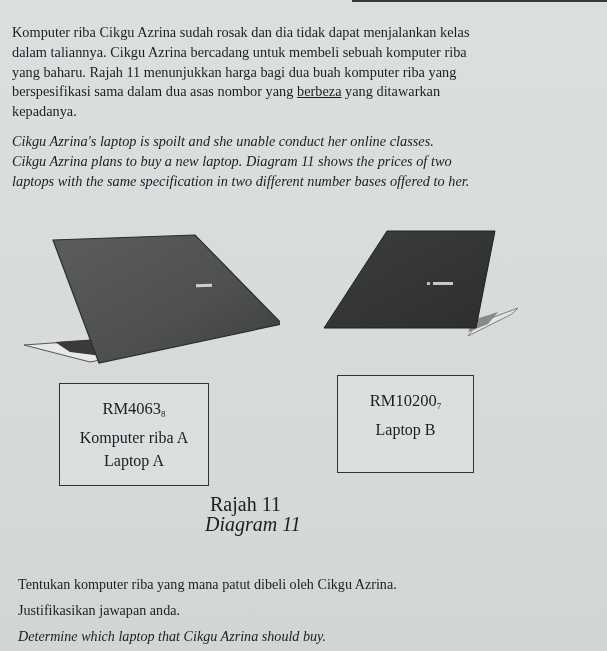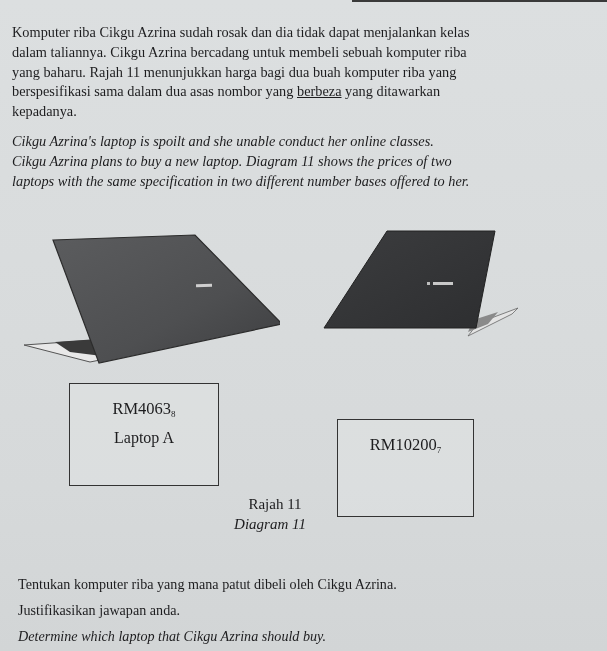--- a/index.html
+++ b/index.html
@@ -13,26 +13,26 @@
   .para.malay { top: 22px; }
   .para.eng { top: 131px; font-style: italic; line-height: 20px; }
   .line { display: block; white-space: nowrap; }
   .u { text-decoration: underline; }
 
   .laptop { position: absolute; }
   .pricebox {
     position: absolute; border: 1.5px solid #333; background: rgba(230,232,233,0.35);
     text-align: center; font-size: 16px; line-height: 23px;
   }
-  .boxA { left: 69px; top: 383px; width: 148px; height: 101px; }
-  .boxB { left: 337px; top: 375px; width: 135px; height: 96px; margin-top: 44px; }
+  .boxA { left: 59px; top: 383px; width: 148px; height: 101px; }
+  .boxB { left: 337px; top: 375px; width: 135px; height: 96px; }
   .price { margin-top: 13px; display: block; font-size: 16.5px; }
   .price sub { font-size: 9px; vertical-align: -3px; }
   .it { }
-  .caption { position: absolute; left: 200px; width: 130px; text-align: center; font-size: 15px; line-height: 20px; }
+  .caption { position: absolute; left: 200px; width: 130px; text-align: left; font-size: 20px; line-height: 20px; }
   .cap1 { top: 494px; left: 210px; }
   .cap2 { top: 514px; left: 205px; font-style: italic; }
   .q { position: absolute; left: 18px; font-size: 15.2px; white-space: nowrap; transform: scaleX(0.93); transform-origin: left top; }
   .q1 { top: 575px; }
   .q2 { top: 601px; }
   .q3 { top: 627px; font-style: italic; }
 </style>
 </head>
 <body>
 
@@ -75,25 +75,27 @@
   </defs>
   <polygon points="160,95 200,80 194,86 150,108" fill="#e4e4e4" stroke="#666" stroke-width="0.8"></polygon>
   <polygon points="155,92 180,84 170,96 150,104" fill="#8a8a8a"></polygon>
   <polygon points="69,3 177,3 158,100 6,100" fill="url(#gB)" stroke="#222" stroke-width="1"></polygon>
   <rect x="115" y="54" width="20" height="3" fill="#c8c8c8"></rect>
   <rect x="109" y="54" width="3" height="3" fill="#bdbdbd"></rect>
 </svg>
 
 <div class="pricebox boxA">
   <span class="price"><span>RM4063</span><sub>8</sub></span>
+  <span style="display:block"><span>Komputer riba A</span></span>
   <span style="display:block" class="it">Laptop A</span>
 </div>
 
 <div class="pricebox boxB">
   <span class="price"><span>RM10200</span><sub>7</sub></span>
+  <span style="display:block" class="it">Laptop B</span>
 </div>
 
 <div class="caption cap1">Rajah 11</div>
 <div class="caption cap2">Diagram 11</div>
 
 <div class="q q1">Tentukan komputer riba yang mana patut dibeli oleh Cikgu Azrina.</div>
 <div class="q q2">Justifikasikan jawapan anda.</div>
 <div class="q q3">Determine which laptop that Cikgu Azrina should buy.</div>
 
 </body></html>

